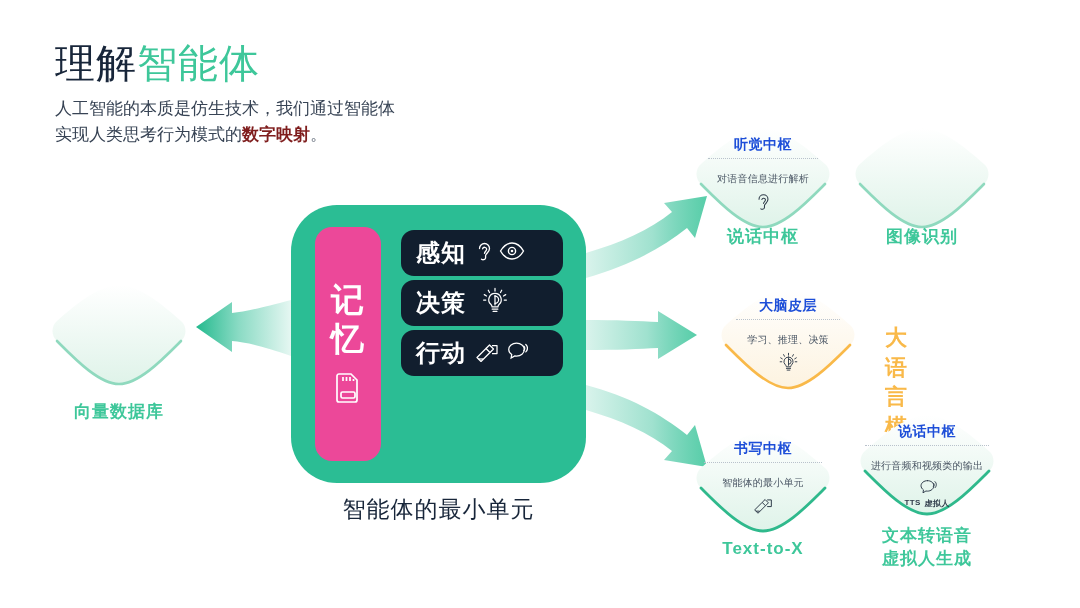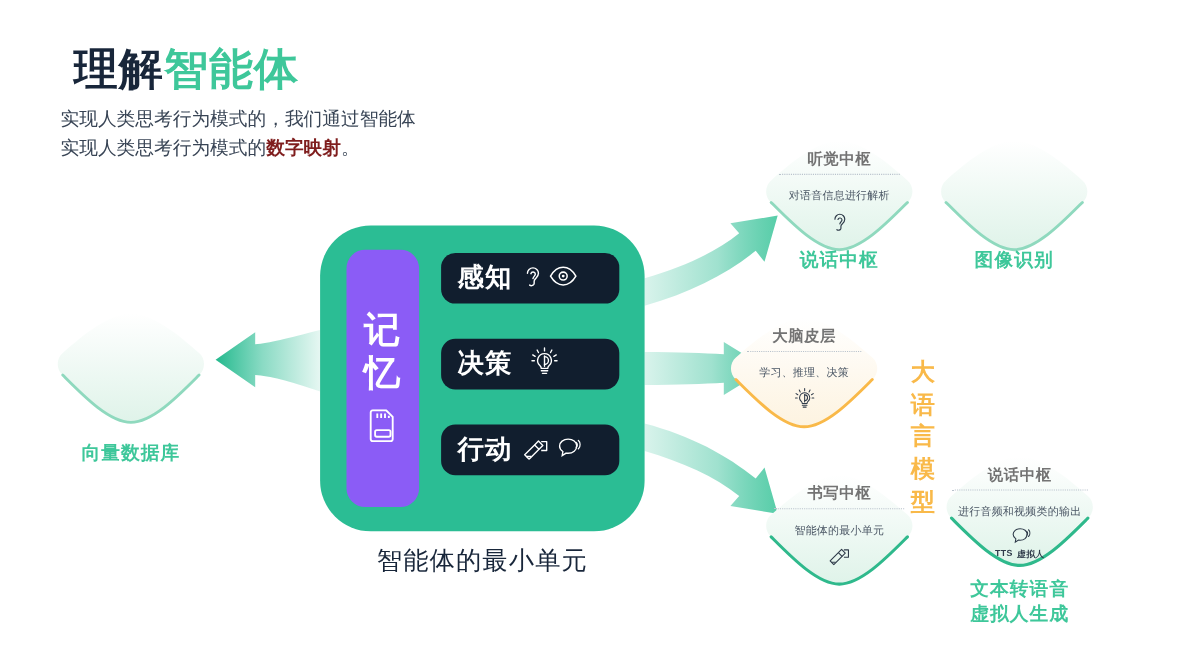--- a/index.html
+++ b/index.html
@@ -7,48 +7,48 @@
     width:1080px;height:608px;
     background:#ffffff;
     font-family:"Liberation Sans","DejaVu Sans",sans-serif;
     overflow:hidden;position:relative;
   }
   .stage{position:absolute;inset:0;}
 
   
   .hdr{position:absolute;left:55px;top:40px;}
   .hdr-title{
-    font-size:40px;font-weight:700;color:#18263a;letter-spacing:1px;
-    line-height:1.15;white-space:nowrap;margin-left:12px;
+    font-size:40px;font-weight:400;color:#18263a;letter-spacing:1px;
+    line-height:1.15;white-space:nowrap;
   }
   .hdr-title .accent{color:#3EC79A;}
   .hdr-sub{
     margin-top:10px;font-size:17px;color:#384455;line-height:1.55;
     white-space:pre-line;font-weight:400;
   }
   .hdr-sub .accent{color:#7f1d1d;font-weight:700;}
 
   
   .core{
     position:absolute;left:291px;top:205px;width:295px;height:278px;
     background:#2BBD94;border-radius:46px;
   }
   .core-mem{
     position:absolute;left:24px;top:22px;width:66px;height:234px;
-    background:#8b5cf6;border-radius:17px;
+    background:#ec4899;border-radius:17px;
     display:flex;flex-direction:column;align-items:center;justify-content:center;
   }
   .core-mem-label{
     color:#fff;font-size:33px;font-weight:700;line-height:1.18;
     text-align:center;letter-spacing:1px;
   }
   .core-mem-icon{margin-top:14px;}
   .core-pills{
     position:absolute;left:110px;top:25px;width:162px;
-    display:flex;flex-direction:column;gap:32px;
+    display:flex;flex-direction:column;gap:4px;
   }
   .pill{
     height:46px;background:#111E2E;border-radius:13px;
     display:flex;align-items:center;padding-left:15px;gap:9px;
   }
   .pill-label{
     color:#fff;font-size:24px;font-weight:700;letter-spacing:1px;line-height:1;
   }
   .pill-icons{display:flex;align-items:center;gap:5px;}
   .core-caption{
@@ -57,21 +57,21 @@
   }
 
   
   .arrows{position:absolute;left:0;top:0;width:1080px;height:608px;pointer-events:none;}
 
   
   .node{position:absolute;}
   .node-shape{position:absolute;left:0;top:0;}
   .node-body{position:absolute;left:0;top:0;width:100%;text-align:center;}
   .node-title{
-    font-size:14px;font-weight:700;color:#737373;letter-spacing:.5px;line-height:1;
+    font-size:14px;font-weight:700;color:#1d4ed8;letter-spacing:.5px;line-height:1;
   }
   .node-rule{
     margin:7px auto 0;height:0;border-top:1px dotted #b9c2cc;
   }
   .node-desc{
     margin-top:14px;font-size:10px;color:#4a5664;letter-spacing:.2px;line-height:1.2;
   }
   .node-icon{margin-top:6px;display:flex;justify-content:center;align-items:center;gap:10px;}
   .node-subrow{
     margin-top:2px;display:flex;justify-content:center;gap:4px;
@@ -87,21 +87,21 @@
     width:auto;text-align:left;font-size:22px;letter-spacing:1.5px;
   }
 </style>
 </head>
 <body>
 
 <div class="stage">
 
   <div class="hdr">
     <div class="hdr-title"><span>理解</span><span class="accent">智能体</span></div>
-    <div class="hdr-sub"><span>实现人类思考行为模式的，我们通过智能体</span><br><span>实现人类思考行为模式的</span><span class="accent">数字映射</span><span>。</span></div>
+    <div class="hdr-sub"><span>人工智能的本质是仿生技术，我们通过智能体</span><br><span>实现人类思考行为模式的</span><span class="accent">数字映射</span><span>。</span></div>
   </div>
 
   <svg class="arrows" viewBox="0 0 1080 608">
     <defs>
       <linearGradient id="gL" x1="1" y1="0" x2="0" y2="0">
         <stop offset="0%" stop-color="#2BBD94" stop-opacity="0.12"></stop>
         <stop offset="55%" stop-color="#2BBD94" stop-opacity="0.55"></stop>
         <stop offset="100%" stop-color="#23B98D" stop-opacity="1"></stop>
       </linearGradient>
       <linearGradient id="gR" x1="0" y1="0" x2="1" y2="0">
@@ -239,21 +239,21 @@
   </div>
 
   <div class="node" style="left:850px;top:126px;width:144px;height:104px;">
     <svg class="node-shape" width="144" height="104" viewBox="0 0 144 104">
       <path d="M72 2 C92 2 116 22 134 38 C140 43 140 53 134 58 C116 76 92 101 72 101 C52 101 28 76 10 58 C4 53 4 43 10 38 C28 22 52 2 72 2 z" fill="url(#nf1)"></path>
       <path d="M10 58 C28 76 52 101 72 101 C92 101 116 76 134 58" fill="none" stroke="#8FD9BE" stroke-width="2.6" stroke-linecap="round"></path>
     </svg>
     <div class="node-label" style="top:100px">图像识别</div>
   </div>
 
-  <div class="node" style="left:659px;top:287px;width:144px;height:104px;">
+  <div class="node" style="left:716px;top:287px;width:144px;height:104px;">
     <svg class="node-shape" width="144" height="104" viewBox="0 0 144 104">
       <defs>
         <linearGradient id="nf2" x1="0" y1="0" x2="0" y2="1">
           <stop offset="0%" stop-color="#ffffff"></stop>
             <stop offset="100%" stop-color="#FDF3E0"></stop>
         </linearGradient>
       </defs>
       <path d="M72 2 C92 2 116 22 134 38 C140 43 140 53 134 58 C116 76 92 101 72 101 C52 101 28 76 10 58 C4 53 4 43 10 38 C28 22 52 2 72 2 z" fill="url(#nf2)"></path>
       <path d="M10 58 C28 76 52 101 72 101 C92 101 116 76 134 58" fill="none" stroke="#F9B949" stroke-width="2.6" stroke-linecap="round"></path>
     </svg>
@@ -284,20 +284,21 @@
       <div class="node-desc">智能体的最小单元</div>
       <div class="node-icon">
         <svg width="20" height="19" viewBox="0 0 24 22" fill="none" stroke="#2f3b4a" stroke-width="1.2" stroke-linejoin="round">
           <path d="M2 17.5 L11 8.5 l4 4 -9 9 z"></path>
           <path d="M11 8.5 L14.5 5 l4 4 -3.5 3.5"></path>
           <path d="M17 5.5 h5 v8 h-5"></path>
           <path d="M3.5 19 h4.5"></path>
         </svg>
       </div>
     </div>
+    <div class="node-label" style="top:108px">Text-to-X</div>
   </div>
 
   <div class="node" style="left:855px;top:413px;width:144px;height:104px;">
     <svg class="node-shape" width="144" height="104" viewBox="0 0 144 104">
       <path d="M72 2 C92 2 116 22 134 38 C140 43 140 53 134 58 C116 76 92 101 72 101 C52 101 28 76 10 58 C4 53 4 43 10 38 C28 22 52 2 72 2 z" fill="url(#nf1)"></path>
       <path d="M10 58 C28 76 52 101 72 101 C92 101 116 76 134 58" fill="none" stroke="#2FB98C" stroke-width="2.8" stroke-linecap="round"></path>
     </svg>
     <div class="node-body" style="top:11px">
       <div class="node-title">说话中枢</div>
       <div class="node-rule" style="width:124px"></div>

